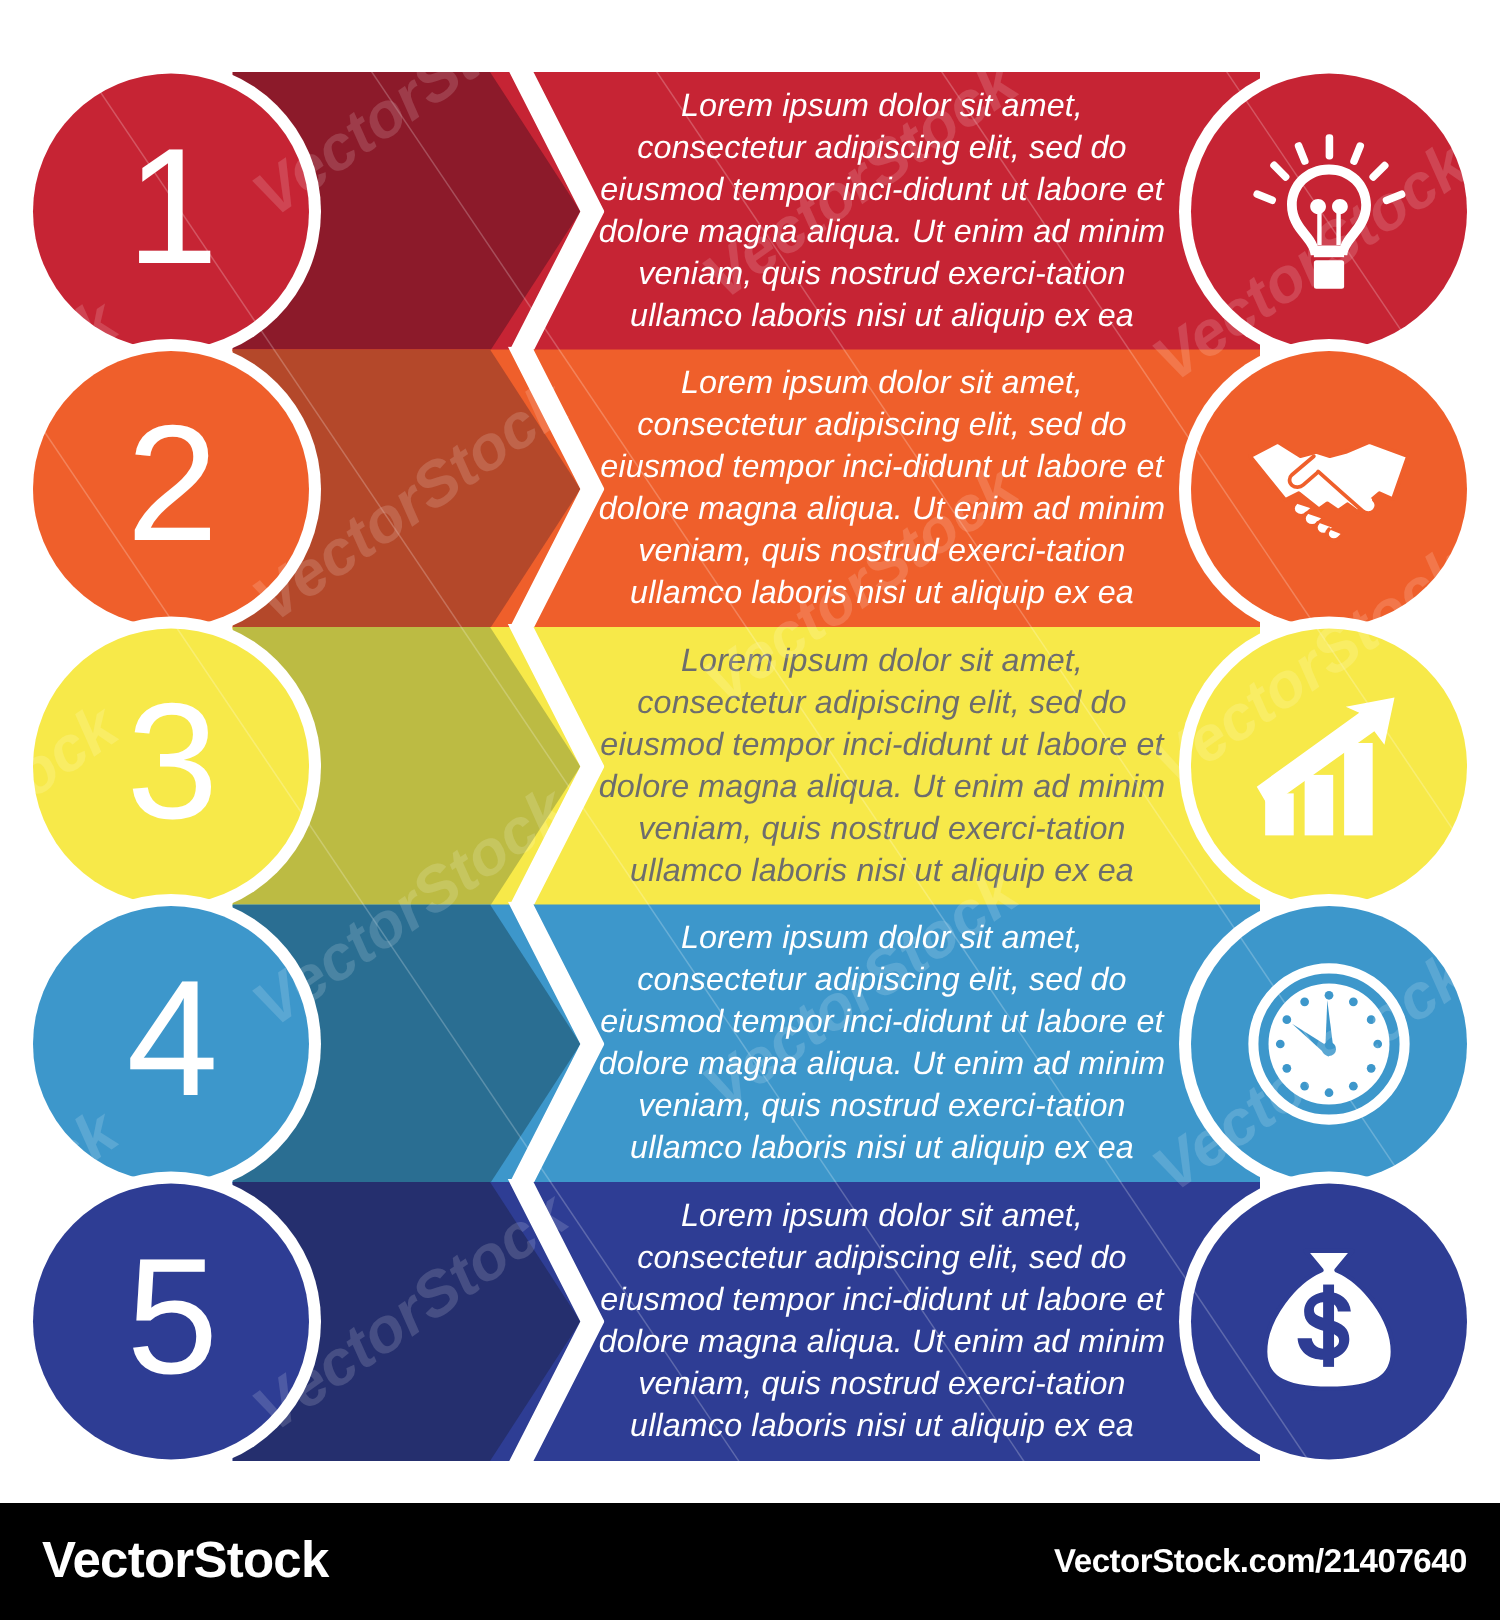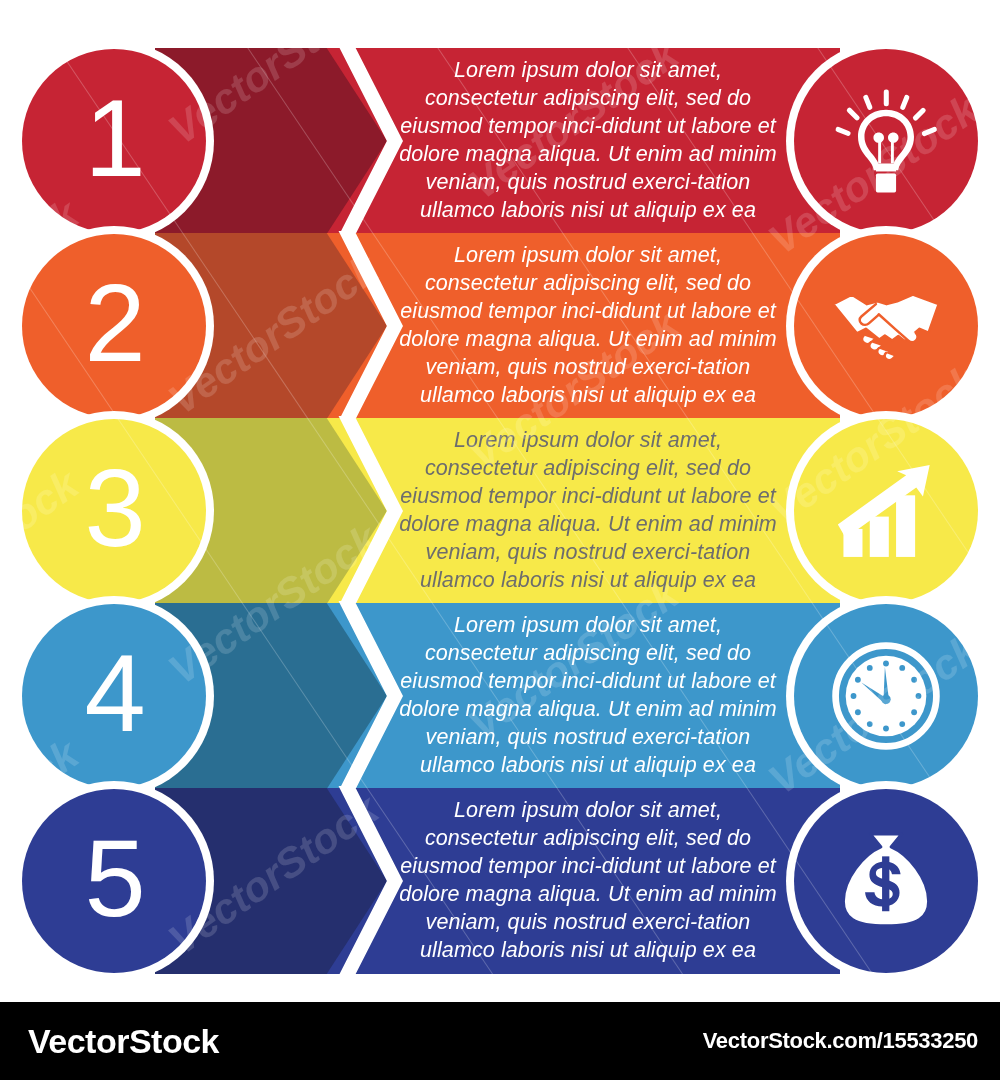--- a/index.html
+++ b/index.html
@@ -386,16 +386,16 @@
       <div style="position: absolute; left: -110px; top: -200px; width: 1px; height: 1700px; background: rgba(255, 255, 255, 0.45); transform: rotate(-34deg); transform-origin: left top;"></div>
       <div style="position: absolute; left: 80px; top: -200px; width: 1px; height: 1700px; background: rgba(255, 255, 255, 0.45); transform: rotate(-34deg); transform-origin: left top;"></div>
       <div style="position: absolute; left: 270px; top: -200px; width: 1px; height: 1700px; background: rgba(255, 255, 255, 0.45); transform: rotate(-34deg); transform-origin: left top;"></div>
       <div style="position: absolute; left: 460px; top: -200px; width: 1px; height: 1700px; background: rgba(255, 255, 255, 0.45); transform: rotate(-34deg); transform-origin: left top;"></div>
       <div style="position: absolute; left: 650px; top: -200px; width: 1px; height: 1700px; background: rgba(255, 255, 255, 0.45); transform: rotate(-34deg); transform-origin: left top;"></div>
       <div style="position: absolute; left: 840px; top: -200px; width: 1px; height: 1700px; background: rgba(255, 255, 255, 0.45); transform: rotate(-34deg); transform-origin: left top;"></div>
     </div>
 
   <div class="footer">
     <div class="brand">VectorStock</div>
-    <div class="url">VectorStock.com/15533250</div>
+    <div class="url">VectorStock.com/21407640</div>
   </div>
 
 </div>
 
 </body></html>

